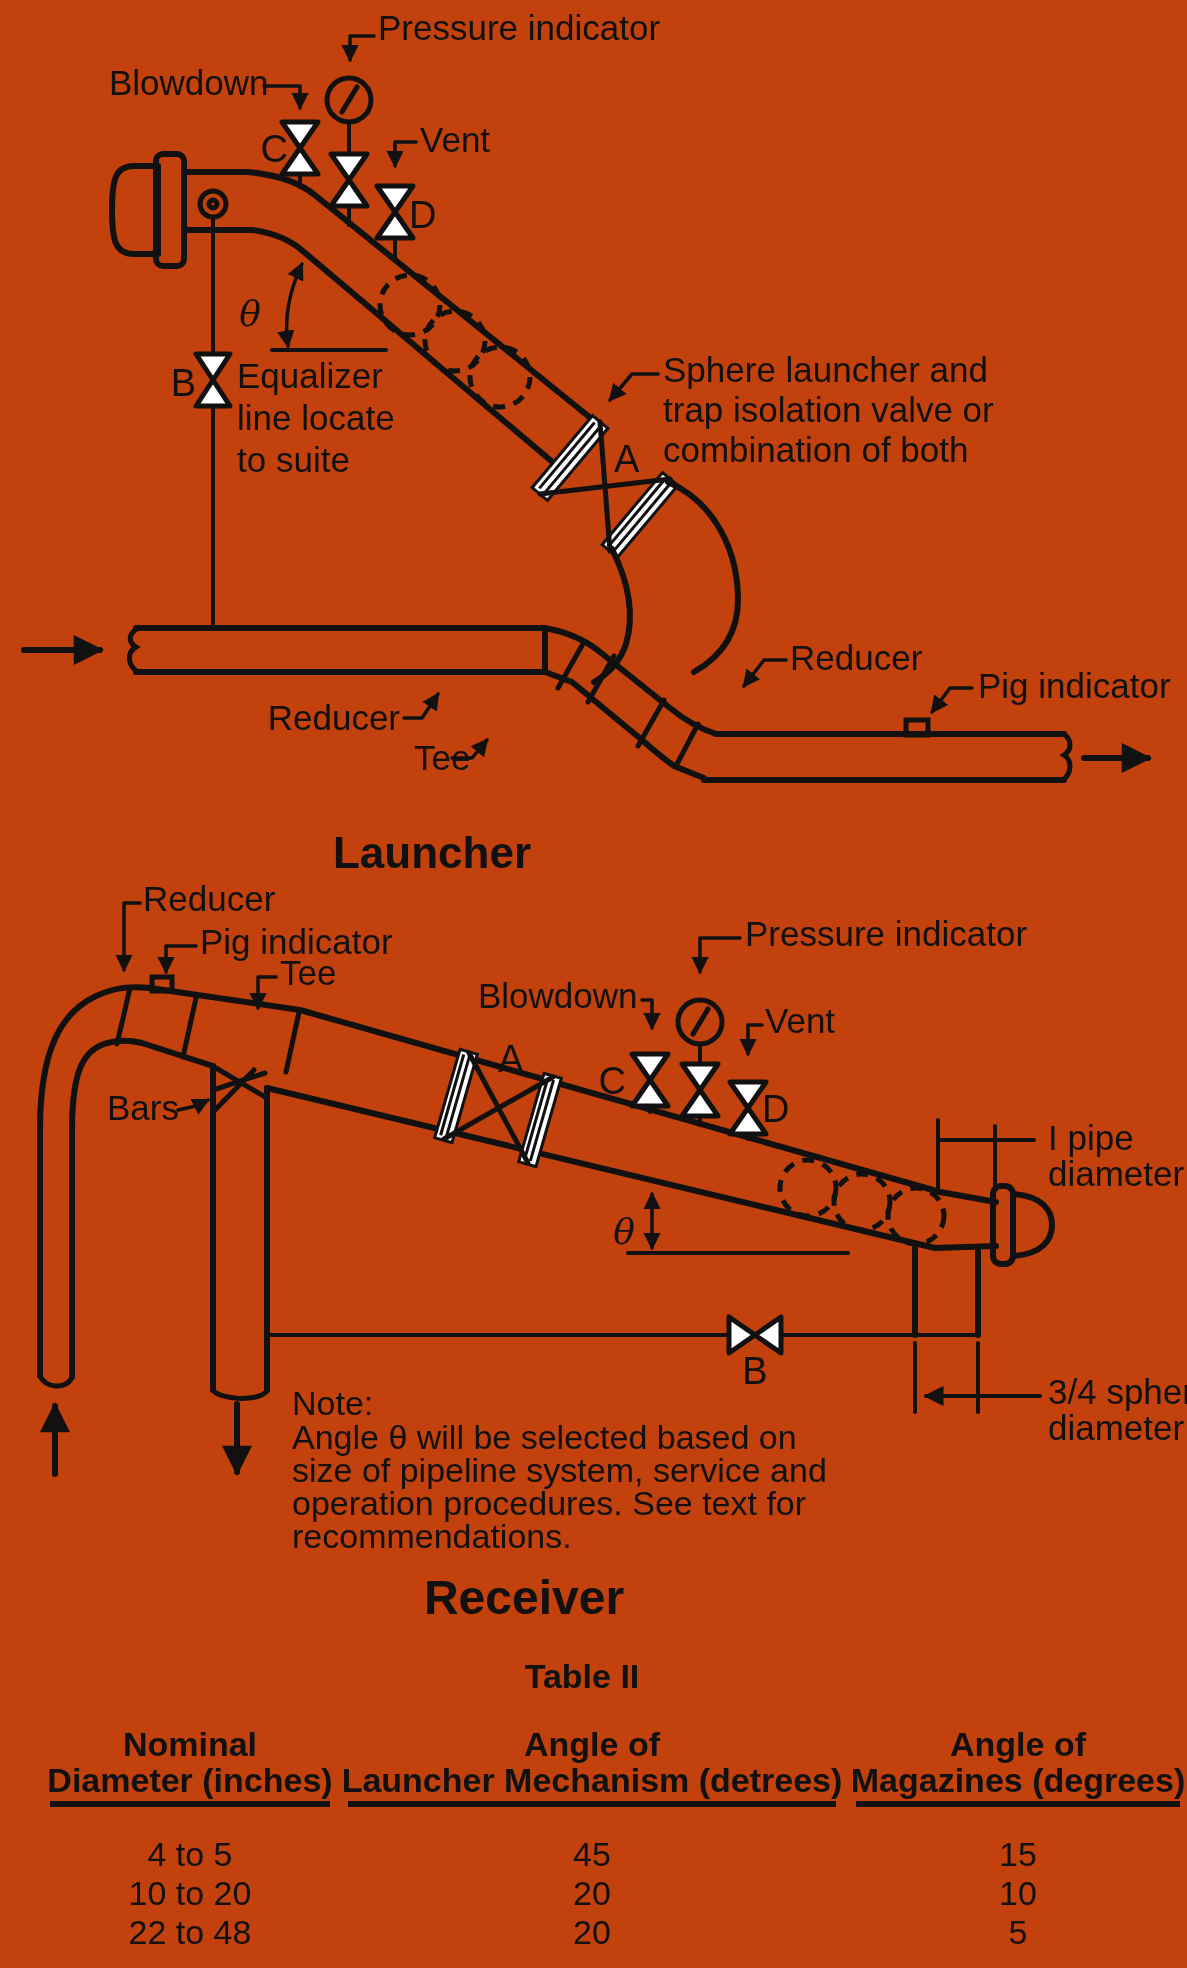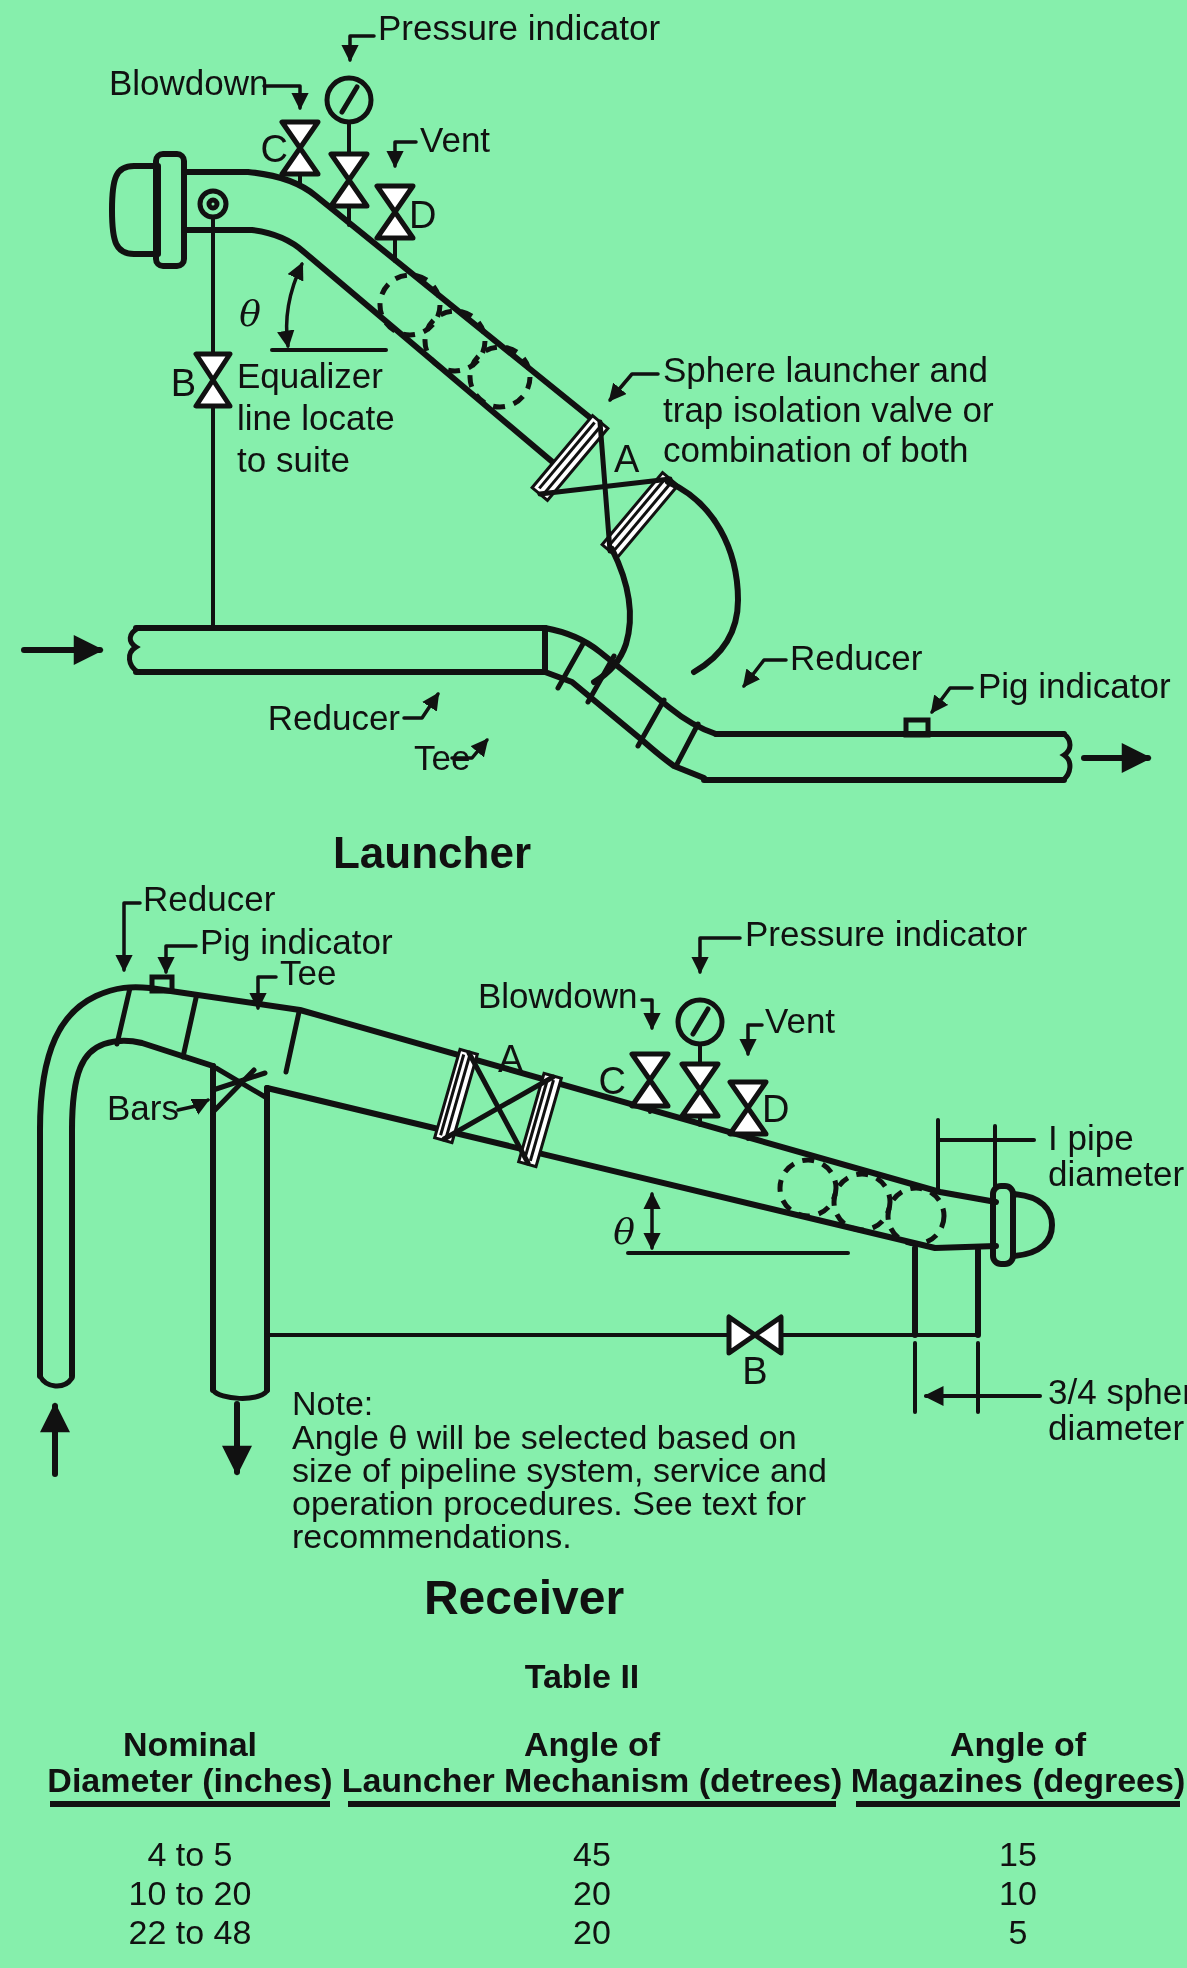--- a/index.html
+++ b/index.html
@@ -1,16 +1,16 @@
 <!DOCTYPE html>
 <html><head>
 <meta charset="utf-8">
 <style>
   html,body{margin:0;padding:0;background:#ffffff;}
-  .page{width:1187px;height:1968px;background:#86efac;position:relative;margin:0 auto;}
+  .page{width:1187px;height:1968px;background:#c2410c;position:relative;margin:0 auto;}
   svg{display:block;}
   svg text{font-family:"Liberation Sans","DejaVu Sans",sans-serif;fill:#111111;}
   .lbl{font-size:35px;}
   .letter{font-size:38px;}
   .greek{font-size:36px;font-style:italic;font-family:"DejaVu Serif","Liberation Serif",serif;}
   .title-l{font-size:44px;font-weight:bold;}
   .title-r{font-size:48px;font-weight:bold;}
   .note{font-size:34px;}
   .tbl-title{font-size:34px;font-weight:bold;}
   .th{font-size:34px;font-weight:bold;}

